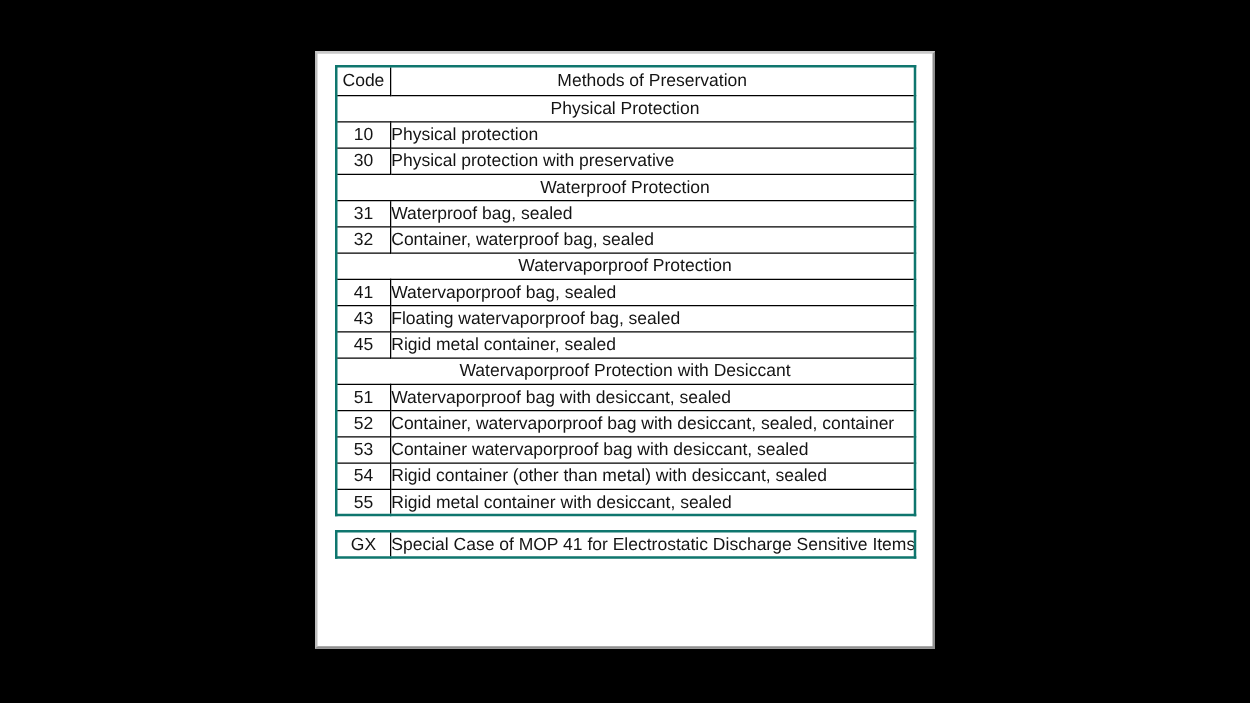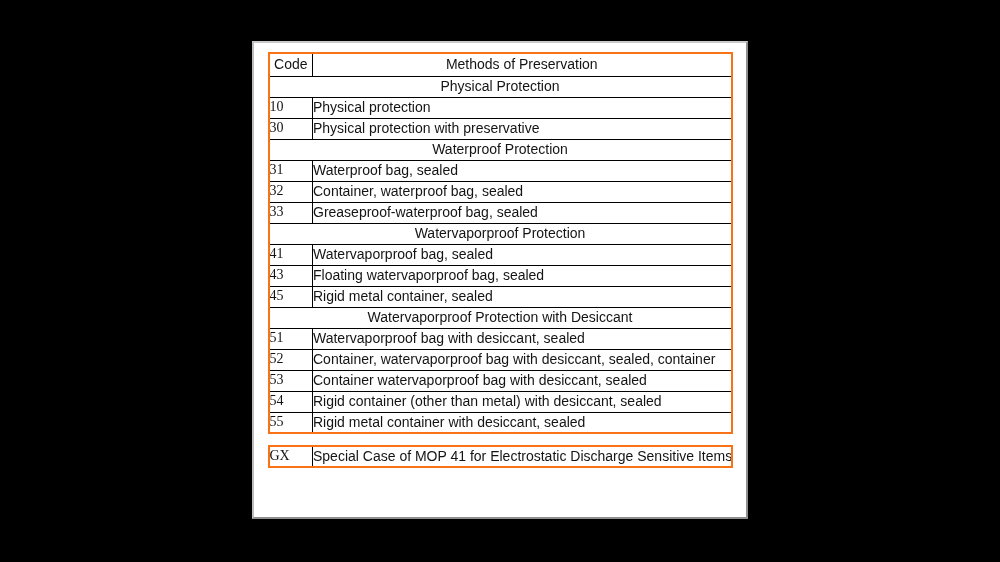--- a/index.html
+++ b/index.html
@@ -20,21 +20,21 @@
     left: 252px; top: 41px;
     width: 496px; height: 478px;
     background: #ffffff;
     border: 2px solid;
     border-color: #c9c9c9 #8f8f8f #8f8f8f #bdbdbd;
   }
   table.mop {
     border-collapse: collapse;
     width: 465px;
     margin: 9px auto 0 auto;
-    border: 2px solid #f97316;
+    border: 2px solid #0f766e;
     table-layout: fixed;
     color: #141414;
     padding-left: 35px;
   }
   table.mop td, table.mop th {
     border: 1px solid #000000;
     padding: 0 0 1px 0;
     height: 21px;
     font-size: 14px;
     font-weight: normal;
@@ -53,21 +53,21 @@
     text-align: center;
     font-size: 16px;
     margin-top: 36px;
   }
   td.section-cell {
     font-weight: bold;
     text-align: center;
     border-top: 2px solid #000000;
   }
   col.code-col { width: 44px; }
-  td.code-cell { text-align: left; font-family: Liberation Serif, serif; }
+  td.code-cell { text-align: center; }
   td.desc-cell { text-align: left; padding-left: 5px; }
   table.gx { margin-top: 11px; }
 </style>
 </head>
 <body>
 
 <div class="stage">
   <div class="panel">
 
     <table class="mop">
@@ -96,24 +96,20 @@
         <tr>
           <td class="section-cell" colspan="2">Waterproof Protection</td>
         </tr>
         <tr>
           <td class="code-cell">31</td>
           <td class="desc-cell">Waterproof bag, sealed</td>
         </tr>
         <tr>
           <td class="code-cell">32</td>
           <td class="desc-cell">Container, waterproof bag, sealed</td>
-        </tr>
-        <tr>
-          <td class="code-cell">33</td>
-          <td class="desc-cell">Greaseproof-waterproof bag, sealed</td>
         </tr>
 
         <tr>
           <td class="section-cell" colspan="2">Watervaporproof Protection</td>
         </tr>
         <tr>
           <td class="code-cell">41</td>
           <td class="desc-cell">Watervaporproof bag, sealed</td>
         </tr>
         <tr>

